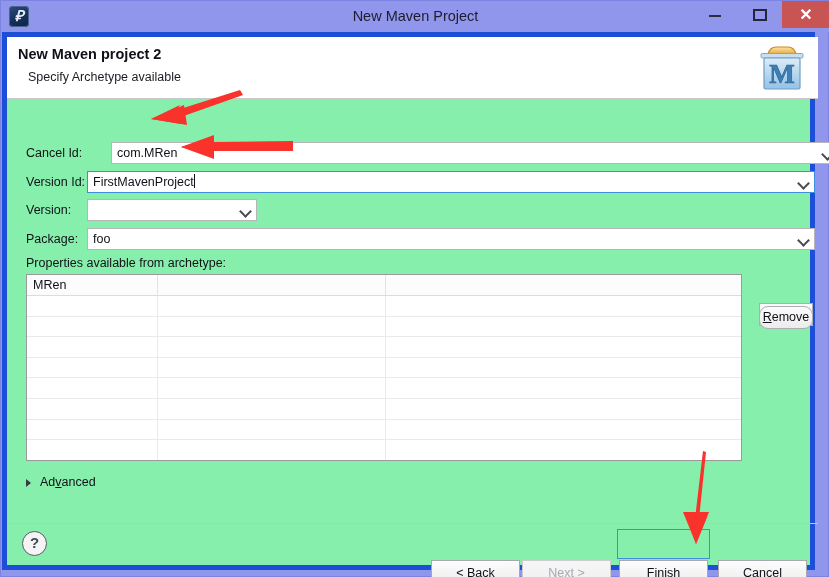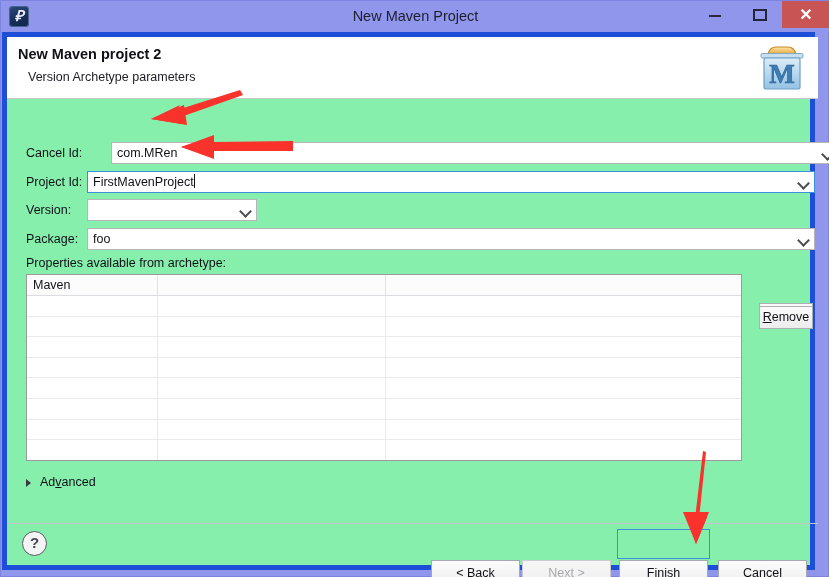--- a/index.html
+++ b/index.html
@@ -166,21 +166,21 @@
   
   .sbtn {
     position: absolute; width: 54px; height: 23px;
     background: linear-gradient(#fbfbfb, #ececed);
     border: 1px solid #adadb2;
     font-size: 12.5px; color: #101018;
     text-align: center; line-height: 21px;
     cursor: default;
   }
   #btn-add    { left: 752px; top: 238px; margin-top: 28px; }
-  #btn-remove { left: 752px; top: 269px; }
+  #btn-remove { left: 752px; top: 269px; border-radius: 9px; }
   .mn { text-decoration: underline; }
 
   
   #advanced {
     position: absolute; left: 19px; top: 438px;
     font-size: 12.5px; color: #111118; cursor: default;
   }
   #adv-tri {
     position: absolute; left: 0px; top: 4px;
     width: 0; height: 0;
@@ -251,21 +251,21 @@
     </div>
     <div class="wbtn" id="btn-close">
       <div class="m">✕</div>
     </div>
   </div>
 
   <div id="dialog">
 
     <div id="header">
       <div id="header-title">New Maven project 2</div>
-      <div id="header-sub">Version Archetype parameters</div>
+      <div id="header-sub">Specify Archetype available</div>
       <svg id="wizard-icon" viewBox="0 0 56 56">
         <defs>
           <linearGradient id="boxg" x1="0" y1="0" x2="0" y2="1">
             <stop offset="0" stop-color="#dcecf8"></stop>
             <stop offset="0.45" stop-color="#bcd9f0"></stop>
             <stop offset="1" stop-color="#95c2e4"></stop>
           </linearGradient>
           <linearGradient id="tabg" x1="0" y1="0" x2="0" y2="1">
             <stop offset="0" stop-color="#fbe3a8"></stop>
             <stop offset="1" stop-color="#e8a93c"></stop>
@@ -276,21 +276,21 @@
 
         <rect x="7" y="13.5" width="42" height="4.5" rx="1.2" fill="#c9dff0" stroke="#7fa8c8" stroke-width="1"></rect>
 
         <rect x="10" y="18" width="36" height="31" rx="1.5" fill="url(#boxg)" stroke="#6f9fc4" stroke-width="1.2"></rect>
 
         <text x="28" y="43" font-family="Liberation Serif, serif" font-size="27" font-weight="bold" text-anchor="middle" fill="#3f7fb5" stroke="#2f6796" stroke-width="0.7">M</text>
       </svg>
     </div>
 
     <div class="flabel" id="lbl-group">Cancel Id:</div>
-    <div class="flabel" id="lbl-artifact">Project Id:</div>
+    <div class="flabel" id="lbl-artifact">Version Id:</div>
     <div class="flabel" id="lbl-version">Version:</div>
     <div class="flabel" id="lbl-package">Package:</div>
 
     <div class="field" id="row-group">
       <span class="val">com.MRen</span>
       <span class="chev"></span>
     </div>
 
     <div class="field focused" id="row-artifact">
       <span class="val"><span>FirstMavenProject</span><span class="caret"></span></span>
@@ -303,21 +303,21 @@
 
     <div class="field" id="row-package">
       <span class="val">foo</span>
       <span class="chev"></span>
     </div>
 
     <div id="props-label">Properties available from archetype:</div>
 
     <div id="props-table">
       <div id="thead">
-        <div class="th" style="left:0;width:130px;">Maven</div>
+        <div class="th" style="left:0;width:130px;">MRen</div>
         <div class="th-sep" style="left:130px;"></div>
         <div class="th-sep" style="left:358px;"></div>
         <div class="th" style="left:359px;width:355px;"></div>
       </div>
       <div class="vline" style="left:130px;"></div>
       <div class="vline" style="left:358px;"></div>
       <div id="tbody">
           <div class="trow" style="top: 21px;">
             <div class="cellsep" style="left: 130px;"></div>
             <div class="cellsep" style="left: 358px;"></div>

